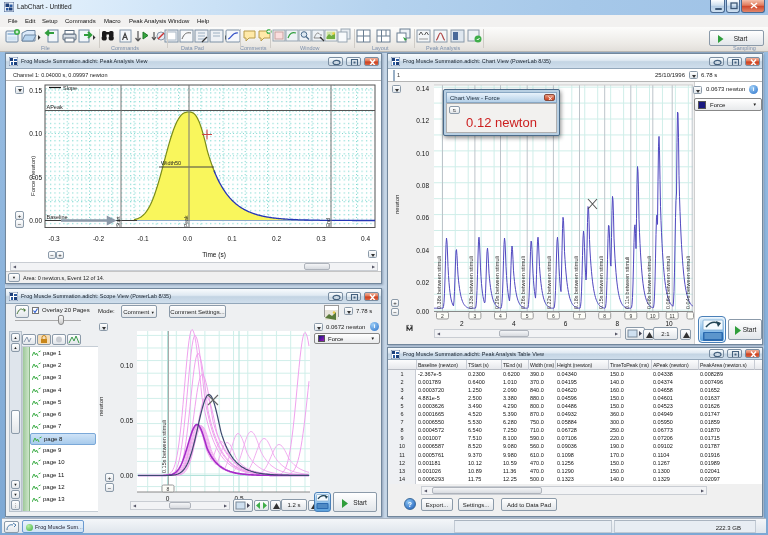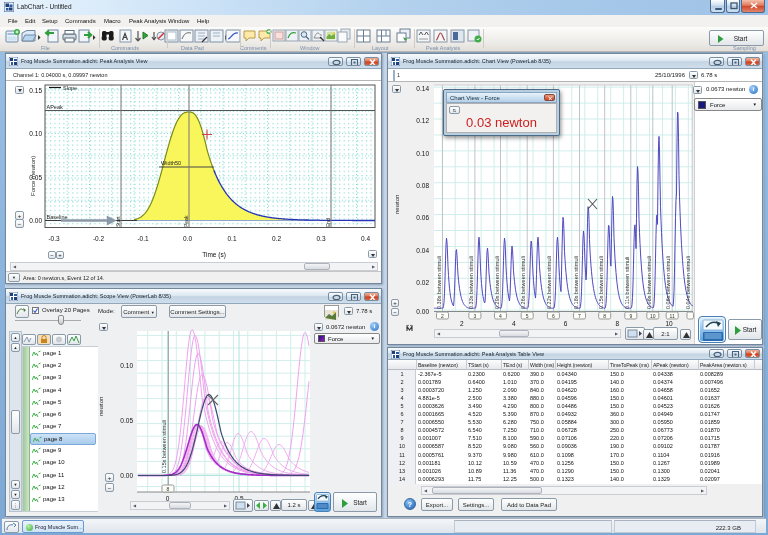--- a/index.html
+++ b/index.html
@@ -491,21 +491,21 @@
     <div class="abs" style="left:2px;top:2px;right:2px;height:11px;background:linear-gradient(180deg,#e8f2fb,#b4d0e8);border:1px solid #8aa8c4;">
       <div class="abs" style="left:3px;top:2px;font-size:6px;color:#1a2a3a;">Chart View - Force</div>
       <div class="abs" style="right:1px;top:1px;width:11px;height:7px;background:linear-gradient(180deg,#e89a80,#cc4422);border:1px solid #8a4a3a;border-radius:2px;overflow:hidden;">
             <svg style="position:absolute;left:1px;top:0" width="9" height="7">
               <path d="M2.5 1.5l3.5 4M6 1.5l-3.5 4" stroke="#fff" stroke-width=".9"></path>
             </svg>
           </div>
     </div>
     <div class="abs" style="left:2px;top:13px;right:2px;bottom:2px;background:#f2f1ef;border:1px solid #b0b0b0;">
       <div class="sbtn" style="left:2px;top:2px;width:11px;height:8px;font-size:4px;line-height:7px;">⇅</div>
-      <div class="abs" style="left:0;right:0;top:11px;text-align:center;font-size:13px;color:#cc1f1f;">0.03 newton</div>
+      <div class="abs" style="left:0;right:0;top:11px;text-align:center;font-size:13px;color:#cc1f1f;">0.12 newton</div>
     </div>
   </div>
 </div>
 
 <div class="panel" style="left:5px;top:288px;width:377px;height:229px;">
   <div class="ptitle">
     <svg class="picon" width="9" height="9">
           <rect width="9" height="9" rx="1" fill="#fff" stroke="#3a5a8a" stroke-width=".8"></rect>
           <rect x="1" y="1" width="3" height="3" fill="#1c3f7a"></rect>
           <rect x="5" y="2" width="3" height="2" fill="#2a5aa0"></rect>

